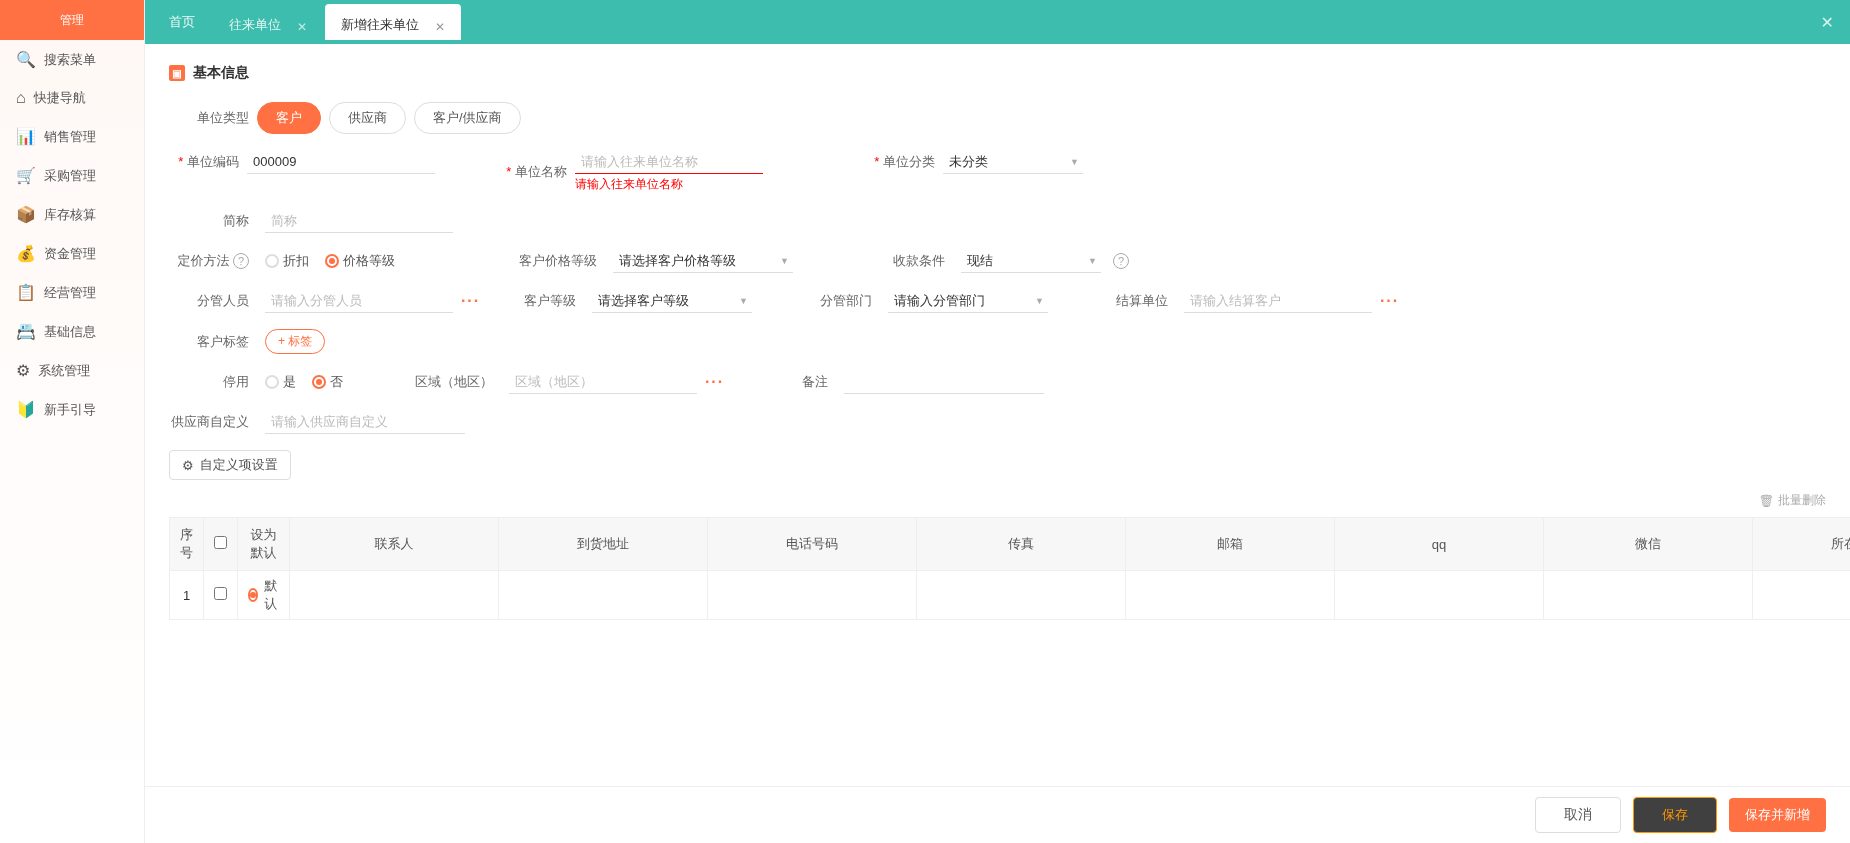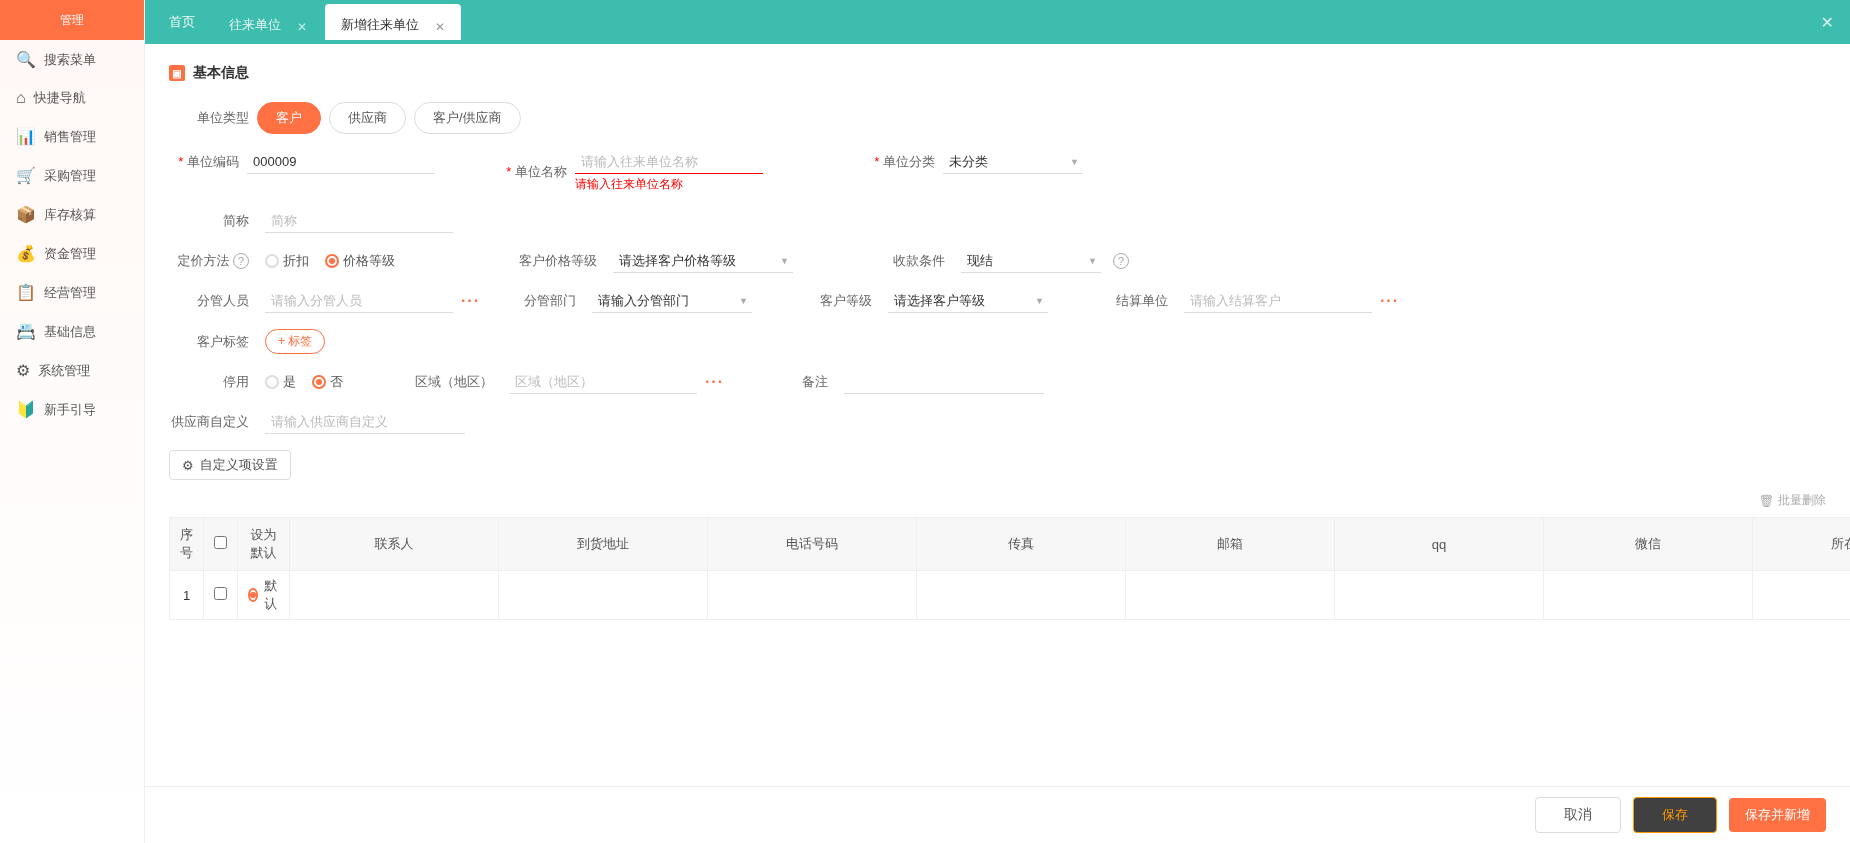--- a/index.html
+++ b/index.html
@@ -530,32 +530,32 @@
       </div>
     </div>
 
     <div class="form-row" style="align-items:center; gap:16px;">
       <div class="form-field" style="flex:0 0 auto; min-width:260px;">
         <span class="form-row-label">分管人员</span>
         <input class="form-input" type="text" style="min-width: 150px;" placeholder="请输入分管人员">
         <span class="more-btn">···</span>
       </div>
       <div class="form-field" style="flex:0 0 auto; min-width:280px;">
+        <span class="form-row-label">客户等级</span>
+        <div class="select-wrapper">
+          <select class="form-select" style="min-width:160px;">
+            <option value="">请选择客户等级</option>
+          </select>
+        </div>
+      </div>
+      <div class="form-field" style="flex:0 0 auto; min-width:280px;">
         <span class="form-row-label">分管部门</span>
         <div class="select-wrapper">
           <select class="form-select" style="min-width:160px;">
             <option value="">请输入分管部门</option>
-          </select>
-        </div>
-      </div>
-      <div class="form-field" style="flex:0 0 auto; min-width:280px;">
-        <span class="form-row-label">客户等级</span>
-        <div class="select-wrapper">
-          <select class="form-select" style="min-width:160px;">
-            <option value="">请选择客户等级</option>
           </select>
         </div>
       </div>
       <div class="form-field" style="flex:0 0 auto; min-width:260px;">
         <span class="form-row-label">结算单位</span>
         <input class="form-input" type="text" style="min-width: 150px;" placeholder="请输入结算客户">
         <span class="more-btn">···</span>
       </div>
     </div>
 

